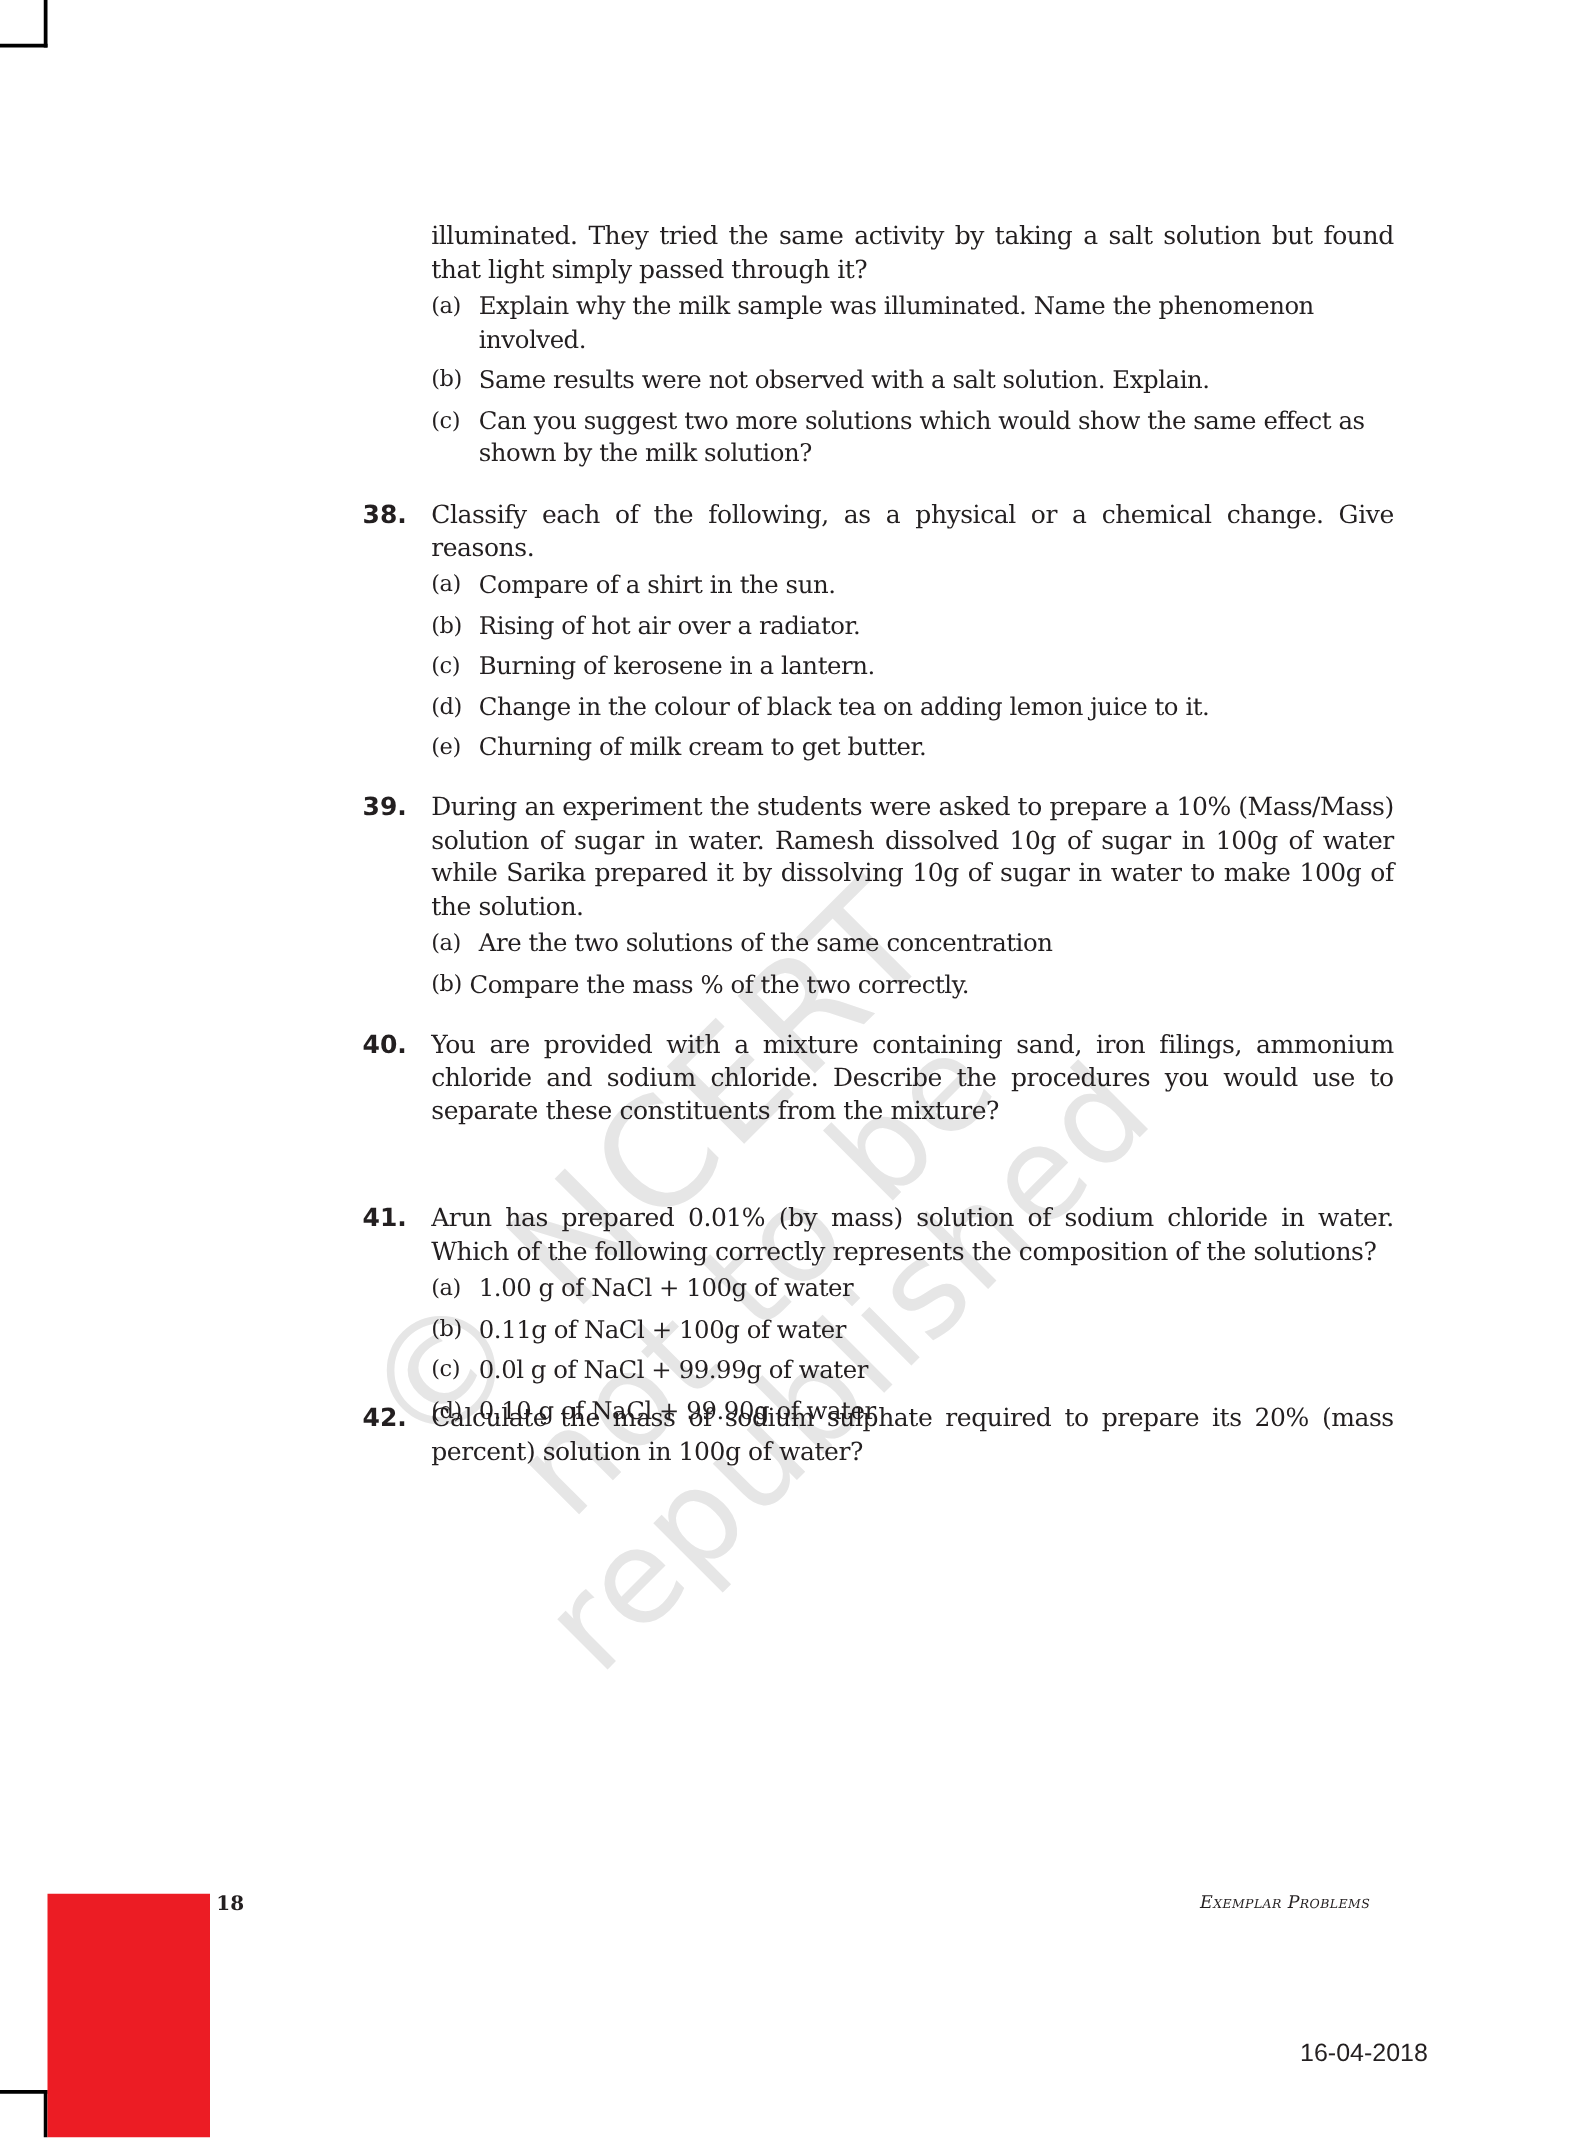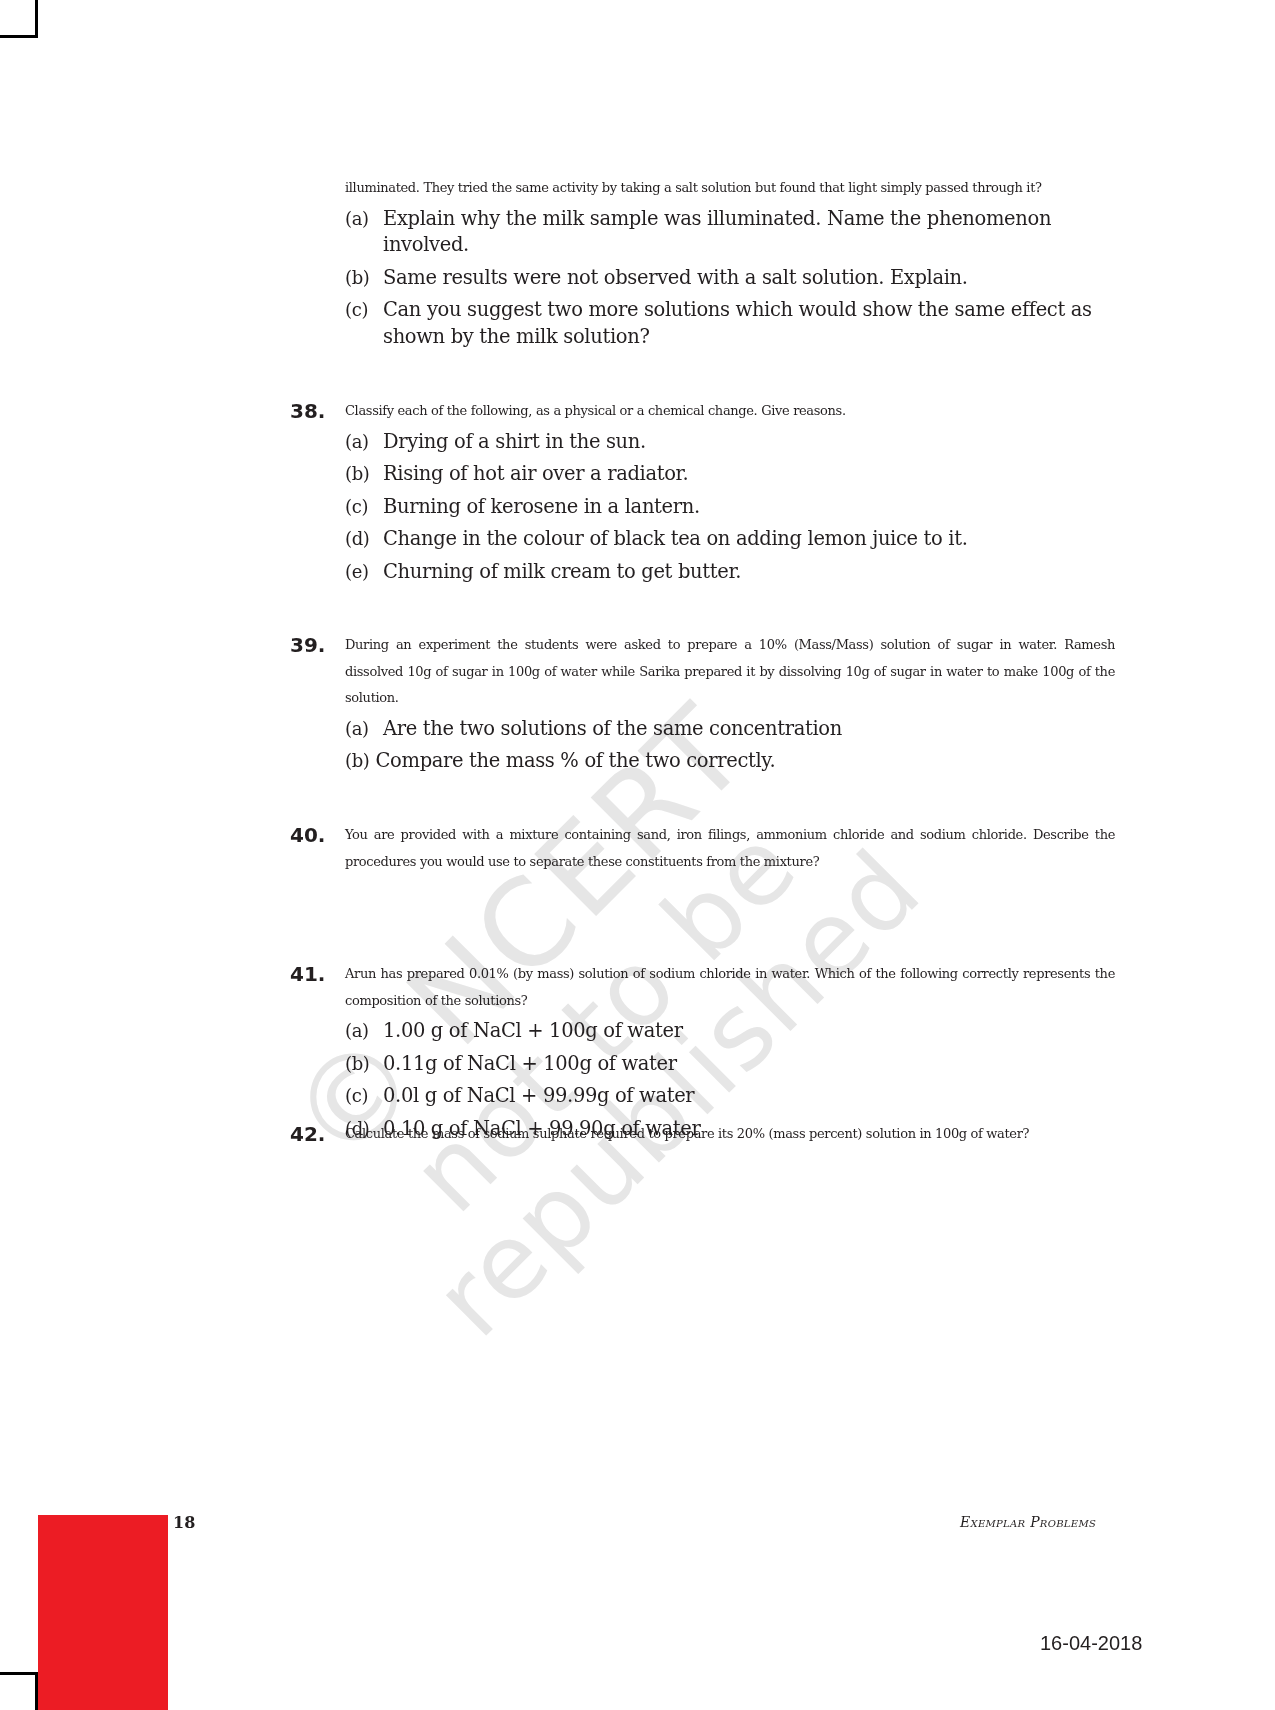--- a/index.html
+++ b/index.html
@@ -14,21 +14,21 @@
                transform-origin: 0 0; transform: rotate(-45deg) translate(-560px, 360px);
                color: #e6e6e6; font-family: "DejaVu Sans", sans-serif; pointer-events: none;
                z-index: 0; text-align: center; line-height: 1.0; }
   .wm-line1 { font-size: 120px; letter-spacing: 4px; display: block; }
   .wm-line2 { font-size: 104px; letter-spacing: 2px; display: block; margin-top: 8px; }
 
   .content { position: absolute; left: 0; top: 0; width: 1275px; z-index: 1; }
   .block { position: absolute; left: 290px; width: 825px; }
   .qnum { position: absolute; left: 0; top: 0; width: 50px; font-family: "DejaVu Sans", sans-serif;
           font-weight: bold; font-size: 20px; line-height: 26px; }
-  .qtext { margin-left: 55px; font-size: 13px; line-height: 26.5px; text-align: justify;
+  .qtext { margin-left: 55px; font-size: 20px; line-height: 26.5px; text-align: justify;
            letter-spacing: -0.35px; word-spacing: 0px; }
   .opts { margin-left: 55px; margin-top: 4px; }
   .opt { display: flex; font-size: 19.5px; line-height: 26.5px; margin-bottom: 6px; letter-spacing: -0.35px; }
   .opt-label { width: 38px; flex: none; font-size: 18px; }
   .opt-text { flex: 1; }
 
   .red-block { position: absolute; left: 38px; top: 1515px; width: 130px; height: 195px; background: #ec1c24; }
   .page-num { position: absolute; left: 173px; top: 1513px; font-family: "DejaVu Serif", serif;
               font-weight: bold; font-size: 16px; text-align: center; }
   .running-title { position: absolute; left: 960px; top: 1514px; font-family: "DejaVu Serif", serif;
@@ -68,21 +68,21 @@
       </div>
     </div>
   </div>
 
   <div class="block" style="top:398px;">
     <span class="qnum">38.</span>
     <div class="qtext">Classify each of the following, as a physical or a chemical change. Give reasons.</div>
     <div class="opts">
       <div class="opt">
         <span class="opt-label">(a)</span>
-        <span class="opt-text">Drying of a shirt in the sun.</span>
+        <span class="opt-text">Compare of a shirt in the sun.</span>
       </div>
       <div class="opt">
         <span class="opt-label">(b)</span>
         <span class="opt-text">Rising of hot air over a radiator.</span>
       </div>
       <div class="opt">
         <span class="opt-label">(c)</span>
         <span class="opt-text">Burning of kerosene in a lantern.</span>
       </div>
       <div class="opt">

